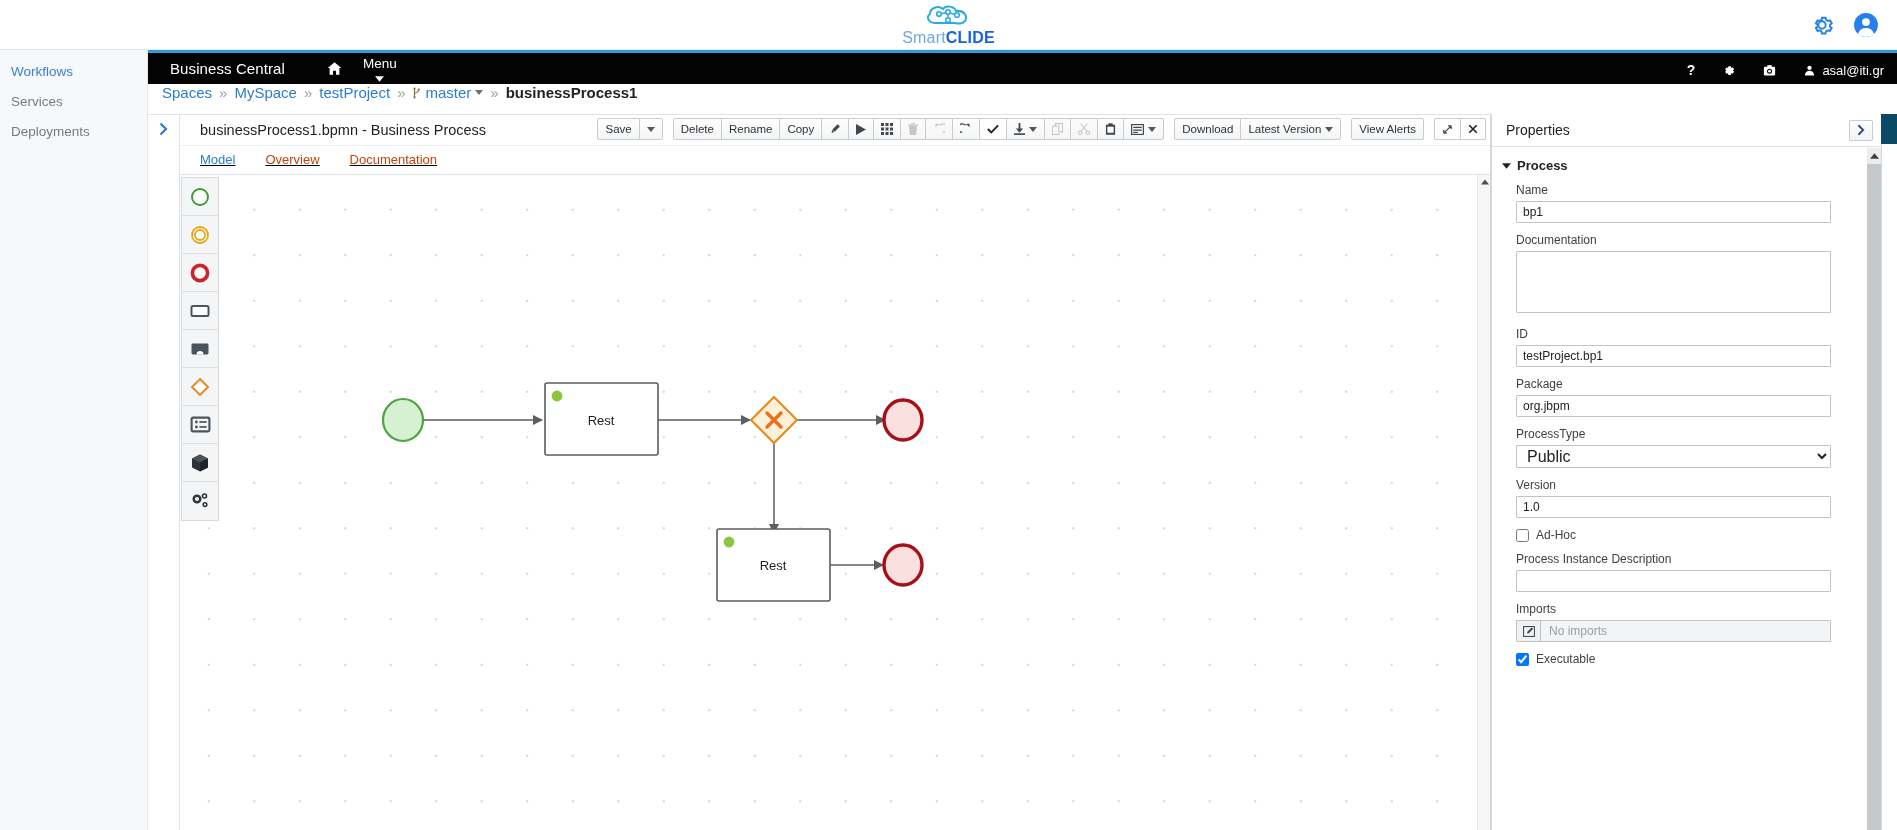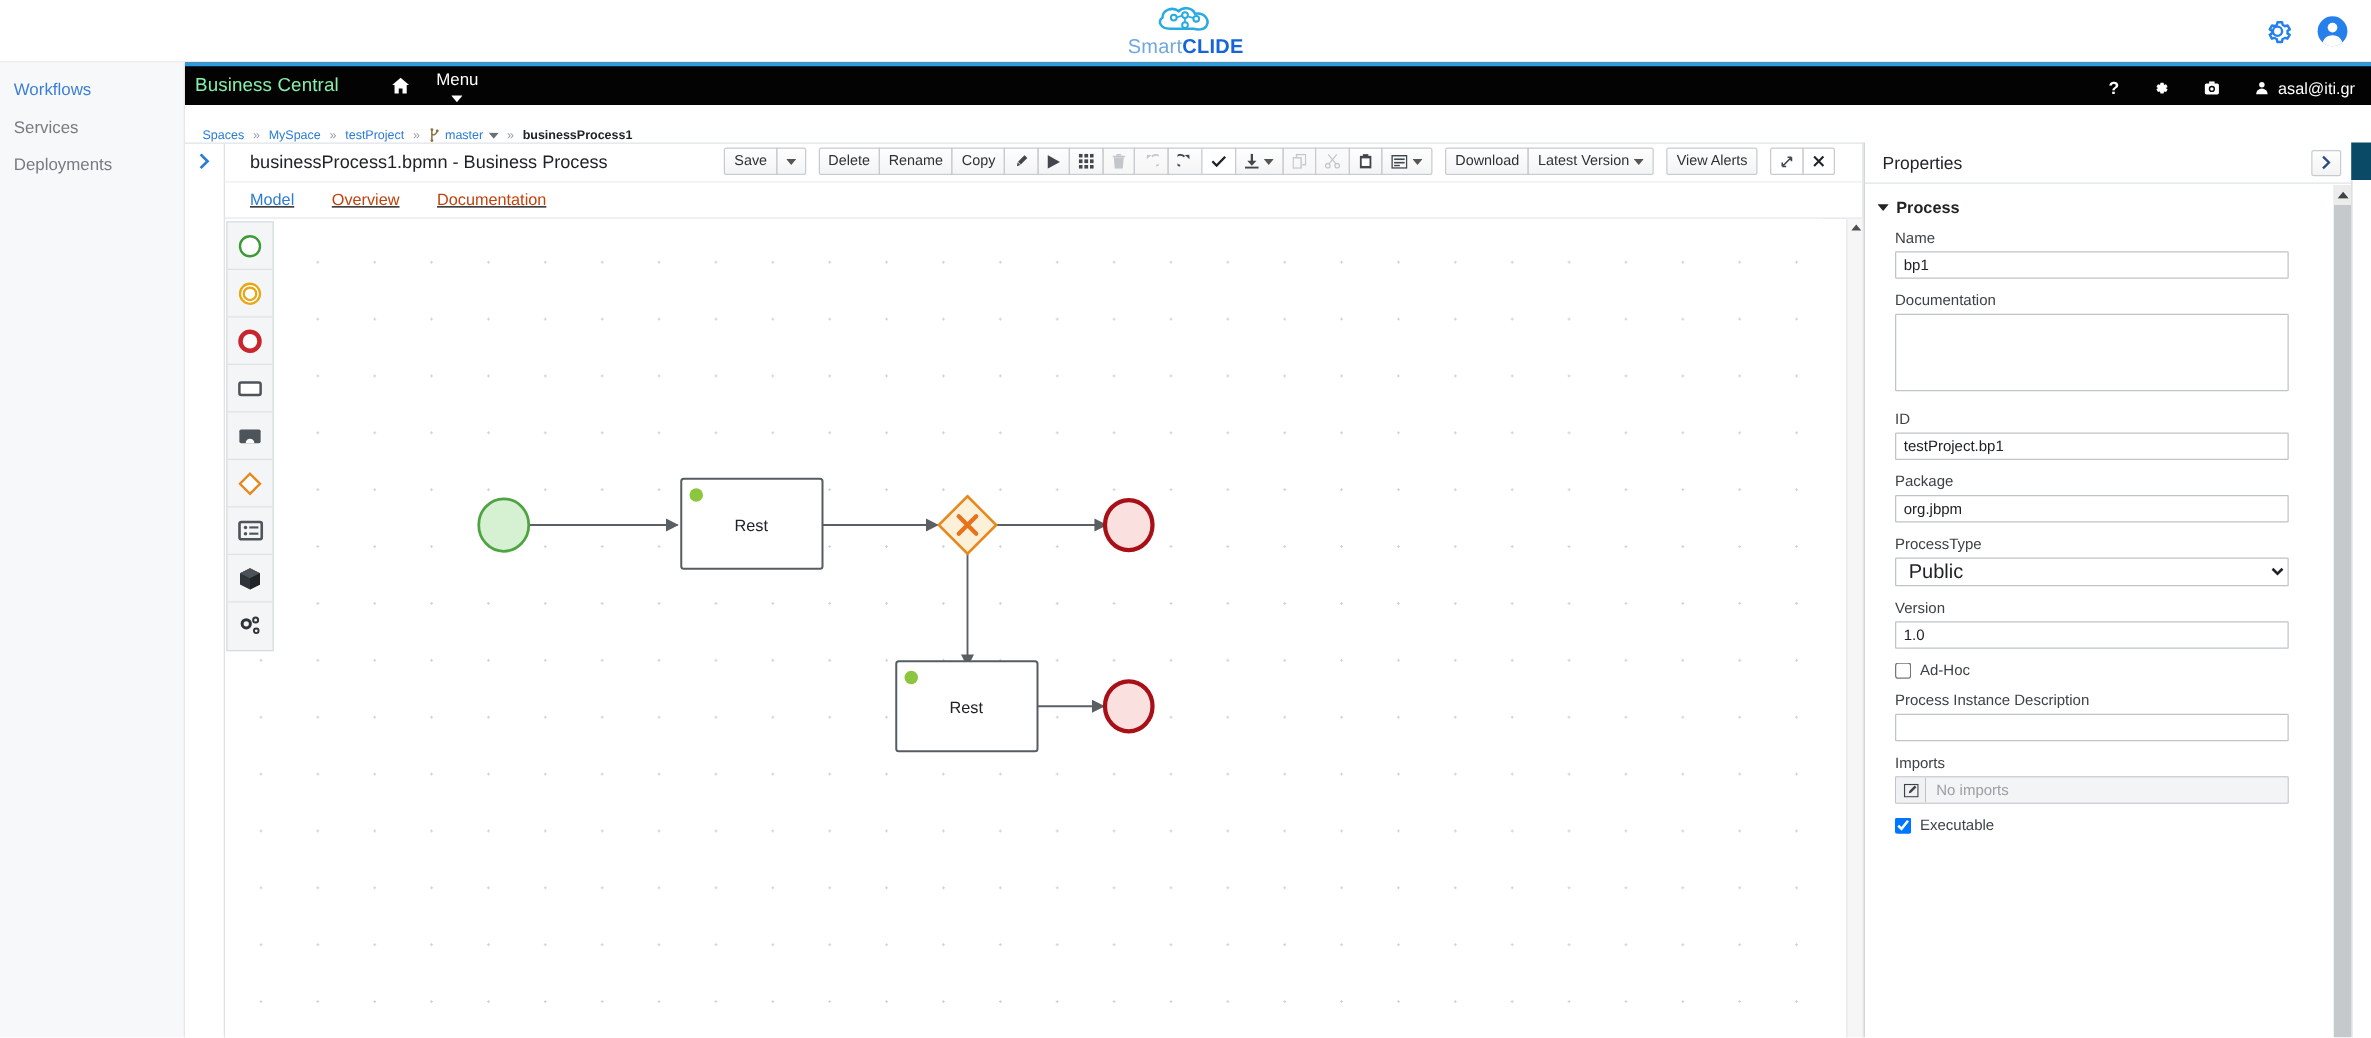--- a/index.html
+++ b/index.html
@@ -40,33 +40,33 @@
     padding-left: 11px; font-size: 13.5px; color:#777b80; cursor:pointer;
   }
   .sc-navitem.active { color:#3d7fd6; }
 
   
   .bc-header {
     position:absolute; left:148px; top:50px; width:1749px; height:34px;
     background:#030303; border-top:3px solid #2d9be0;
     display:flex; align-items:center;
   }
-  .bc-brand { color:#86efac; font-size:15px; margin-left:8px; letter-spacing:.1px; }
+  .bc-brand { color:#ffffff; font-size:15px; margin-left:22px; letter-spacing:.1px; }
   .bc-home { margin-left:42px; color:#fff; display:flex; align-items:center; cursor:pointer;}
   .bc-menu { margin-left:21px; color:#fff; font-size:13.5px; cursor:pointer; display:flex; align-items:center; gap:5px;flex-direction:column;}
   .bc-header-right {
     position:absolute; right:0px; top:0; height:34px; display:flex; align-items:center; gap:0px;
   }
   .bc-hr-item { color:#fff; font-size:13px; padding:0 13px; display:flex; align-items:center; cursor:pointer; height:34px; gap:6px;}
 
   
   .bc-crumbs {
     position:absolute; left:148px; top:84px; width:1749px; height:30px;
-    background:#fff; display:flex; align-items:flex-end; padding-left:14px;
-    font-size:10px; color:#4d5258;
+    background:#fff; display:flex; align-items:flex-start; padding-left:14px;
+    font-size:15px; color:#4d5258;
   }
   .crumb { color:#2b7cd3; cursor:pointer; }
   .crumb.current { color:#202326; font-weight:700; cursor:default;}
   .crumb-sep { color:#9aa0a6; margin:0 7px; }
   .crumb-branch { display:flex; align-items:center; gap:4px; color:#2b7cd3; cursor:pointer;}
 
   
   .ed-frame {
     position:absolute; left:148px; top:114px; width:1343px; height:716px;
     background:#fff; border-top:1px solid #e0e3e6; border-right:1px solid #d5d8db;
@@ -75,21 +75,21 @@
     position:absolute; left:0; top:0; width:32px; height:716px;
     border-right:1px solid #e0e3e6; display:flex; justify-content:center; padding-top:7px;
     color:#2b7cd3; cursor:pointer;
   }
   .ed-titlebar {
     position:absolute; left:32px; top:0; right:0; height:31px;
     display:flex; align-items:center; border-bottom:1px solid #eceef0;
   }
   .ed-title { font-size:14.5px; color:#202326; margin-left:20px; }
 
-  .ed-toolbar { position:absolute; right:22px; top:3px; display:flex; align-items:center; }
+  .ed-toolbar { position:absolute; right:4px; top:3px; display:flex; align-items:center; }
   .tb-group { display:flex; margin-left:10px; }
   .tb-btn {
     height:22px; min-width:22px; padding:0 7px;
     background:linear-gradient(#fefefe,#f3f4f5);
     border:1px solid #c8ccd0; margin-left:-1px;
     font-size:11.5px; color:#2d3237; cursor:pointer;
     display:flex; align-items:center; justify-content:center; gap:4px;
     white-space:nowrap;
   }
   .tb-btn:first-child { margin-left:0; border-radius:2px 0 0 2px; }

